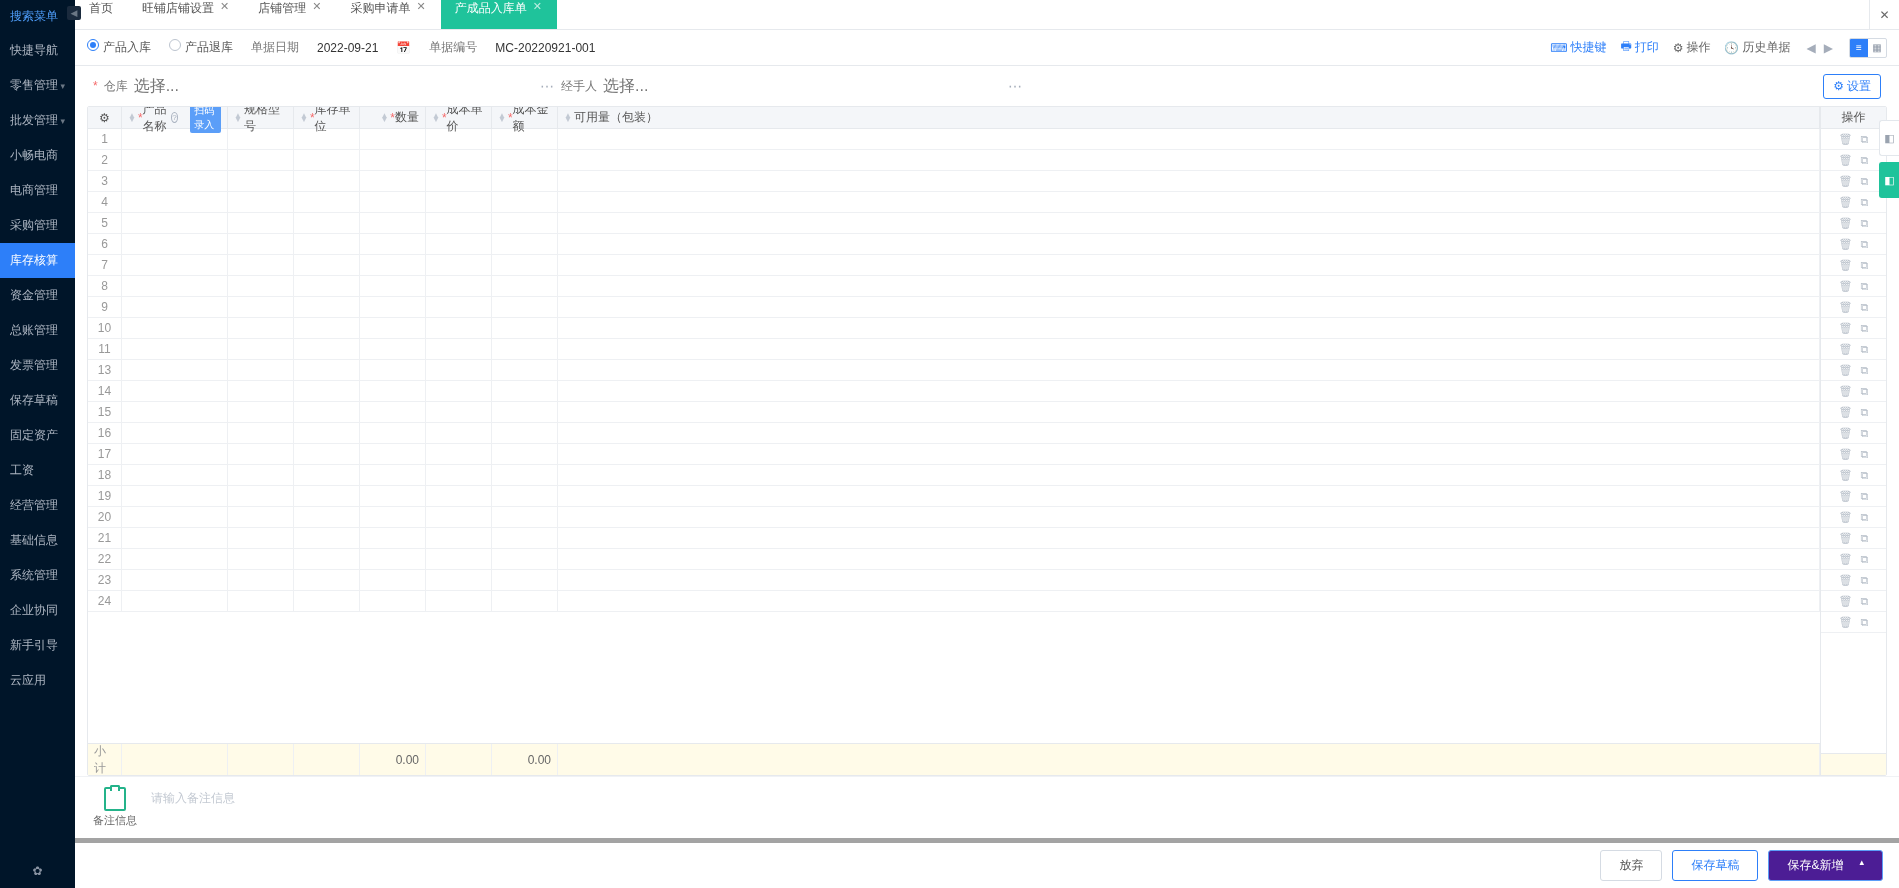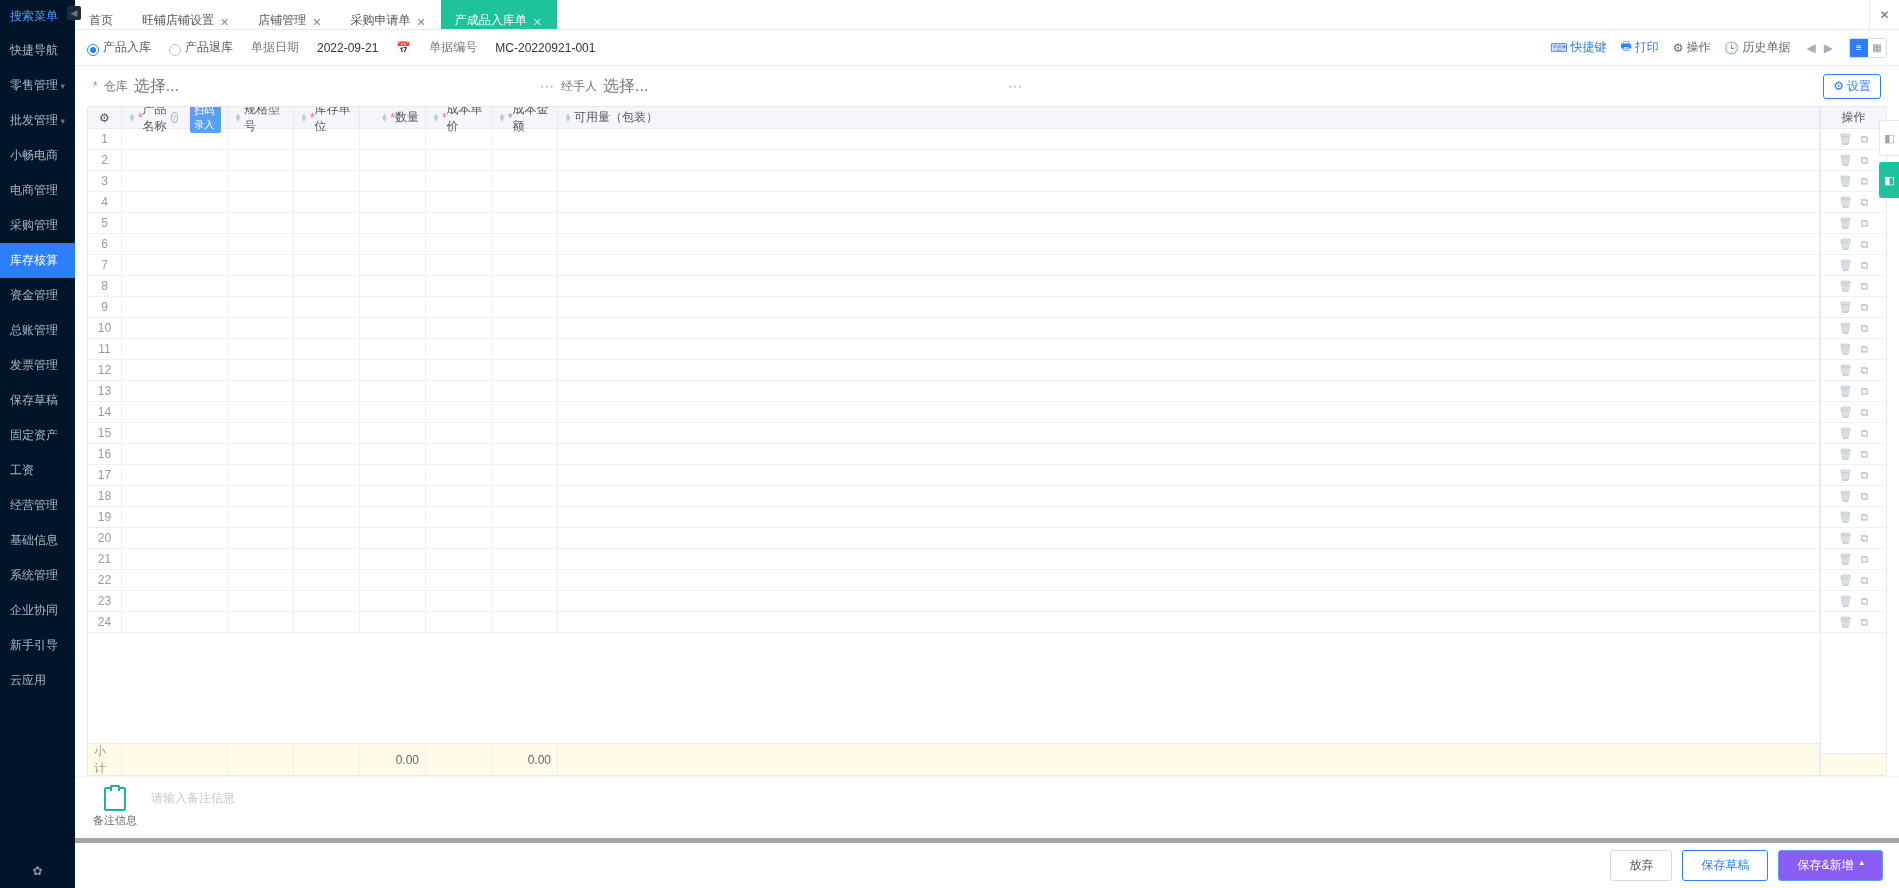--- a/index.html
+++ b/index.html
@@ -7,26 +7,26 @@
 body{display:flex;background:#fff}
 .sidebar{width:75px;background:#001529;color:#adb6c2;display:flex;flex-direction:column;height:100vh}
 .sidebar-search{color:#4d9cf8;padding:8px 10px;font-size:12px;cursor:pointer;display:flex;align-items:center}
 .sidebar-collapse{position:absolute;left:67px;top:6px;width:14px;height:14px;background:#1a2a3d;border-radius:2px;display:flex;align-items:center;justify-content:center;color:#6b7785;font-size:9px;cursor:pointer}
 .sidebar-item{padding:9px 10px;cursor:pointer;white-space:nowrap;display:flex;align-items:center;justify-content:space-between}
 .sidebar-item.active{background:#2d7ff9;color:#fff}
 .sidebar-item .caret{font-size:9px;color:#6b7785}
 .sidebar-footer{margin-top:auto;padding:10px;text-align:center;color:#8a94a3;cursor:pointer}
 .main{flex:1;display:flex;flex-direction:column;height:100vh;min-width:0}
 .tabs{height:30px;border-bottom:1px solid #e6e9ed;display:flex;align-items:stretch;background:#fff}
-.tab{padding:0 14px;display:flex;align-items:flex-end;gap:6px;font-size:12px;color:#555;cursor:pointer;border-right:1px solid transparent}
+.tab{padding:0 14px;display:flex;align-items:flex-start;gap:6px;font-size:12px;color:#555;cursor:pointer;border-right:1px solid transparent}
 .tab.active{background:#1fc39b;color:#fff}
 .tab .close{font-size:11px;color:inherit;opacity:.7}
 .tabs-close-all{margin-left:auto;width:30px;display:flex;align-items:center;justify-content:center;border-left:1px solid #e6e9ed;color:#666;cursor:pointer}
 .toolbar{height:36px;border-bottom:1px solid #e6e9ed;display:flex;align-items:center;padding:0 12px;gap:18px;background:#fff}
-.radio{display:flex;align-items:flex-end;gap:4px;cursor:pointer;font-size:12px;color:#555}
+.radio{display:flex;align-items:flex-start;gap:4px;cursor:pointer;font-size:12px;color:#555}
 .radio .dot{width:12px;height:12px;border:1px solid #bcc4cf;border-radius:50%;display:inline-flex;align-items:center;justify-content:center}
 .radio.checked .dot{border-color:#2d7ff9}
 .radio.checked .dot::after{content:"";width:6px;height:6px;background:#2d7ff9;border-radius:50%}
 .field-label{color:#777;font-size:12px}
 .date-val{color:#333;font-size:12px}
 .date-icon,.cal-icon{color:#a5adba;font-size:12px}
 .toolbar-right{margin-left:auto;display:flex;align-items:center;gap:14px}
 .link{color:#2d7ff9;font-size:12px;cursor:pointer;display:flex;align-items:center;gap:3px}
 .link.gray{color:#666}
 .nav-arrows{display:flex;align-items:center;gap:4px;color:#a5adba}
@@ -77,21 +77,21 @@
 .remark-section{padding:10px 18px;display:flex;align-items:flex-start;gap:14px;border-top:1px solid #f0f2f5}
 .remark-icon-box{display:flex;flex-direction:column;align-items:center;gap:2px;color:#24b38a}
 .remark-icon{width:22px;height:24px;border:2px solid #24b38a;border-radius:2px;position:relative}
 .remark-icon::before{content:"";position:absolute;top:-4px;left:4px;right:4px;height:4px;border:2px solid #24b38a;border-bottom:none;border-radius:2px 2px 0 0;background:#fff}
 .remark-label{font-size:11px;color:#666}
 .remark-input{flex:1;border:none;outline:none;font-size:12px;color:#333;padding-top:4px;max-width:1260px}
 .remark-input::placeholder{color:#c3c9d2}
 .footer{height:50px;border-top:5px solid #a3a3a3;display:flex;align-items:center;justify-content:flex-end;padding:0 16px;gap:10px;background:#fff}
 .btn{padding:6px 18px;border-radius:3px;font-size:12px;cursor:pointer;border:1px solid #d5dbe3;background:#fff;color:#555}
 .btn.outline-primary{border-color:#2d7ff9;color:#2d7ff9}
-.btn.primary{background:#8b5cf6;border-color:#5b9ef8;color:#fff;display:flex;align-items:flex-start;gap:6px}
+.btn.primary{background:#4c1d95;border-color:#5b9ef8;color:#fff;display:flex;align-items:flex-start;gap:16px}
 .btn.primary .caret-up{font-size:9px}
 .side-dock{position:fixed;right:0;top:120px;display:flex;flex-direction:column;gap:6px}
 .dock-item{width:20px;height:36px;background:#fff;border:1px solid #e3e7ec;border-right:none;border-radius:3px 0 0 3px;display:flex;align-items:center;justify-content:center;color:#9aa3af;font-size:11px;cursor:pointer}
 .dock-item.active{background:#1fc39b;color:#fff;border-color:#1fc39b}
 ::-webkit-scrollbar{width:8px;height:8px}
 ::-webkit-scrollbar-thumb{background:#d5dbe3;border-radius:4px}
 </style>
 </head>
 <body>
 
@@ -381,30 +381,20 @@
               <div class="gc idx">11</div>
               <div class="gc name"></div>
               <div class="gc spec"></div>
               <div class="gc unit"></div>
               <div class="gc qty"></div>
               <div class="gc price"></div>
               <div class="gc amt"></div>
               <div class="gc avail"></div>
             </div>
             <div class="grow">
-              <div class="gc idx">12</div>
-              <div class="gc name"></div>
-              <div class="gc spec"></div>
-              <div class="gc unit"></div>
-              <div class="gc qty"></div>
-              <div class="gc price"></div>
-              <div class="gc amt"></div>
-              <div class="gc avail"></div>
-            </div>
-            <div class="grow">
               <div class="gc idx">13</div>
               <div class="gc name"></div>
               <div class="gc spec"></div>
               <div class="gc unit"></div>
               <div class="gc qty"></div>
               <div class="gc price"></div>
               <div class="gc amt"></div>
               <div class="gc avail"></div>
             </div>
             <div class="grow">

